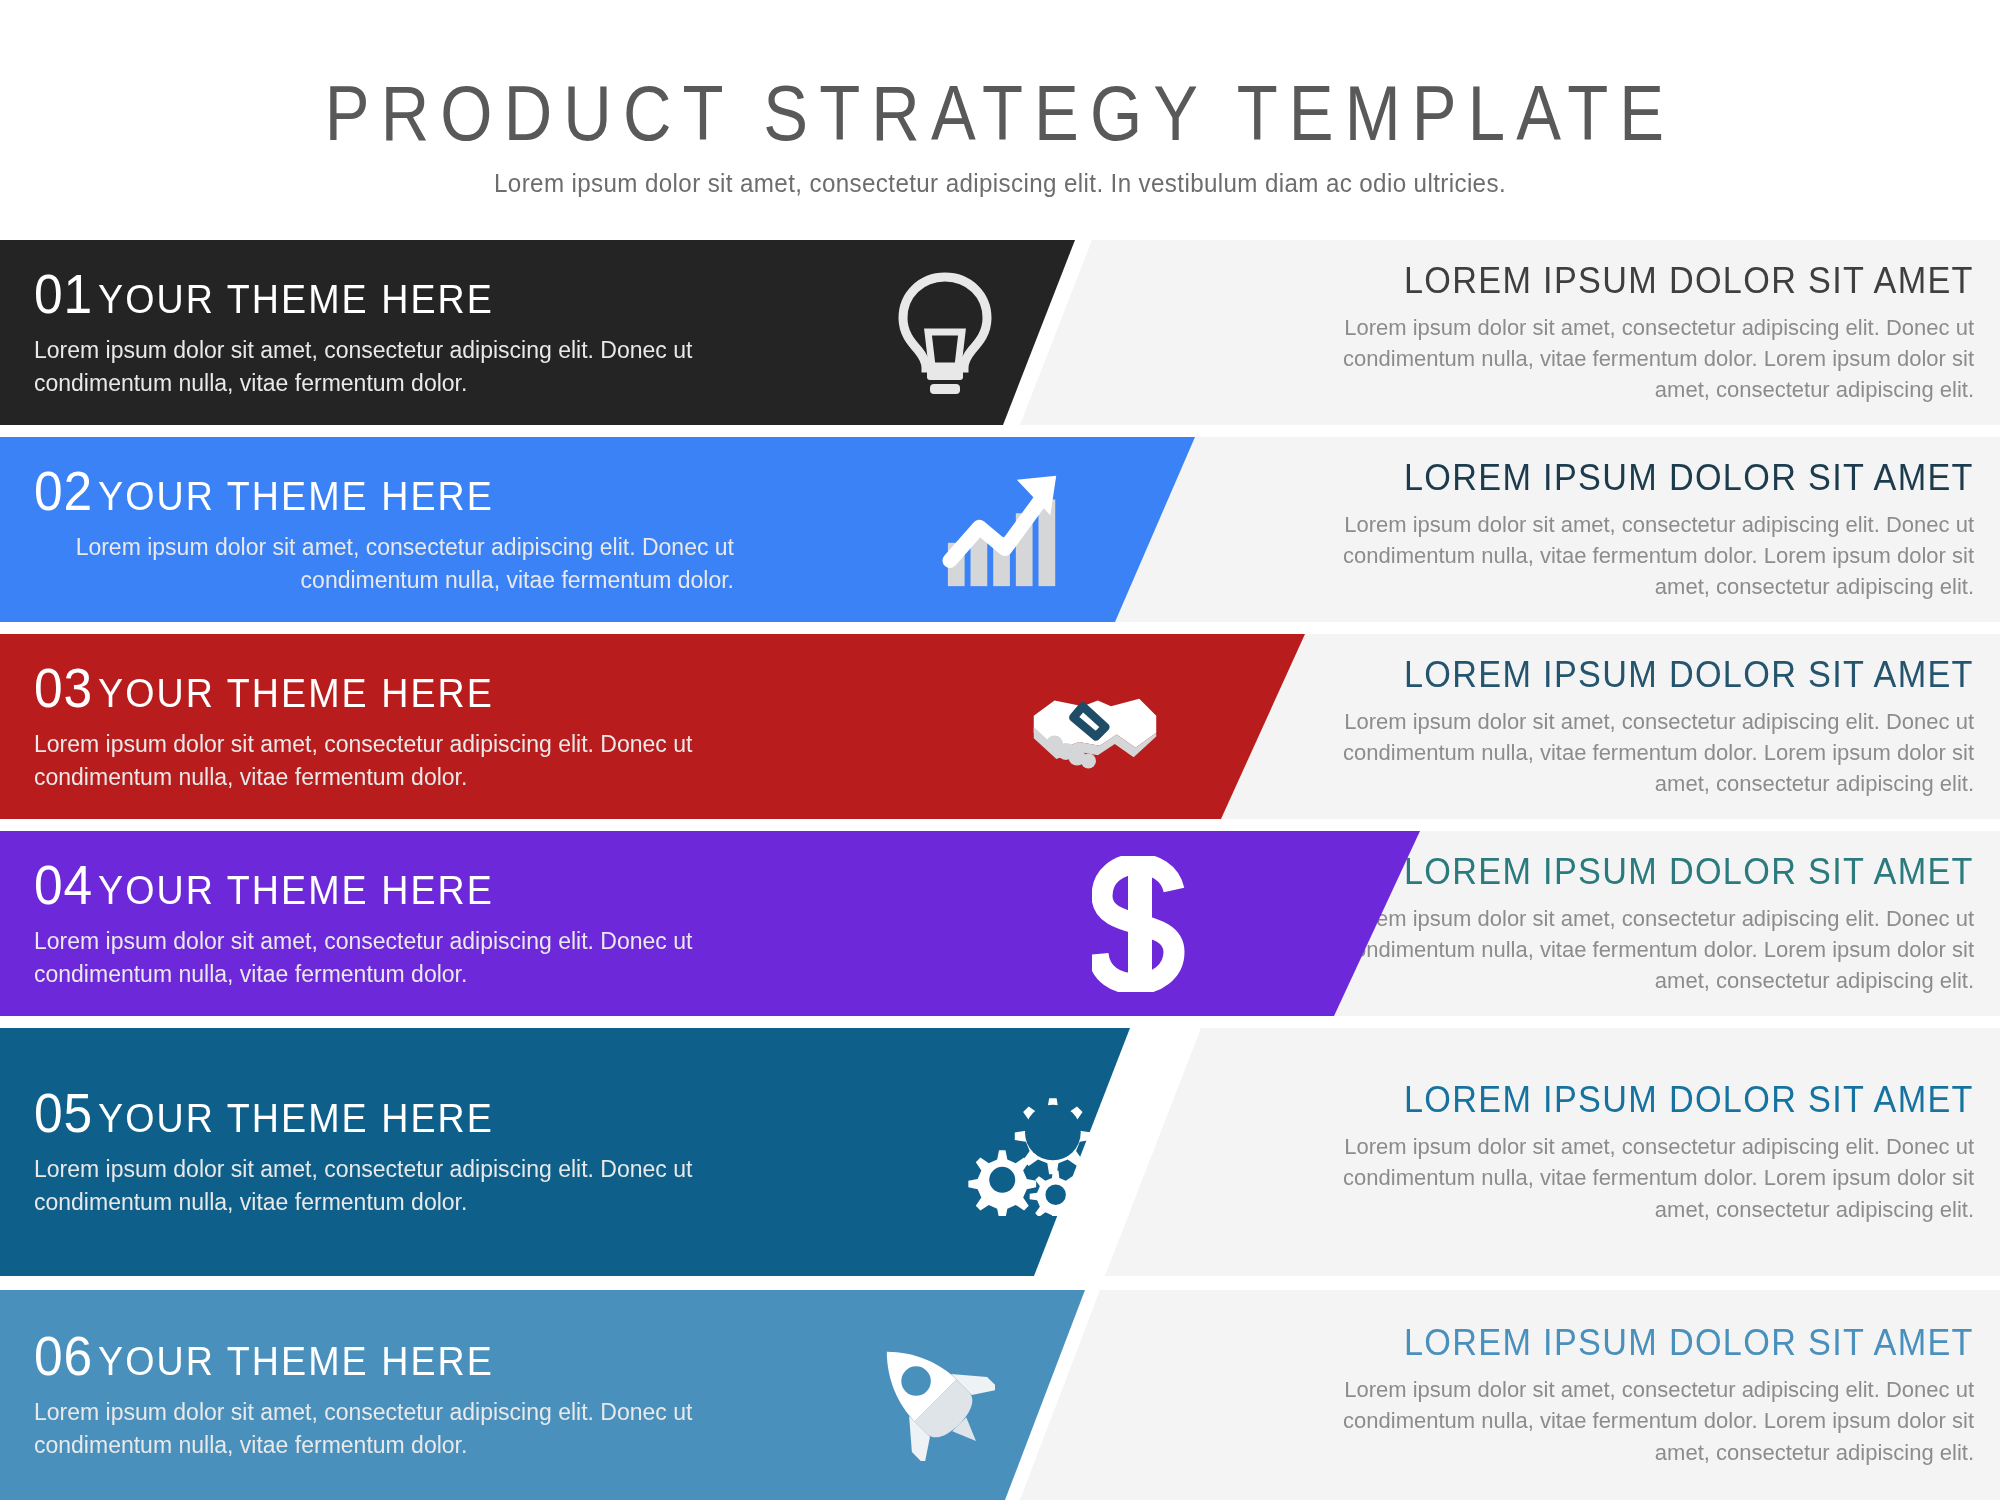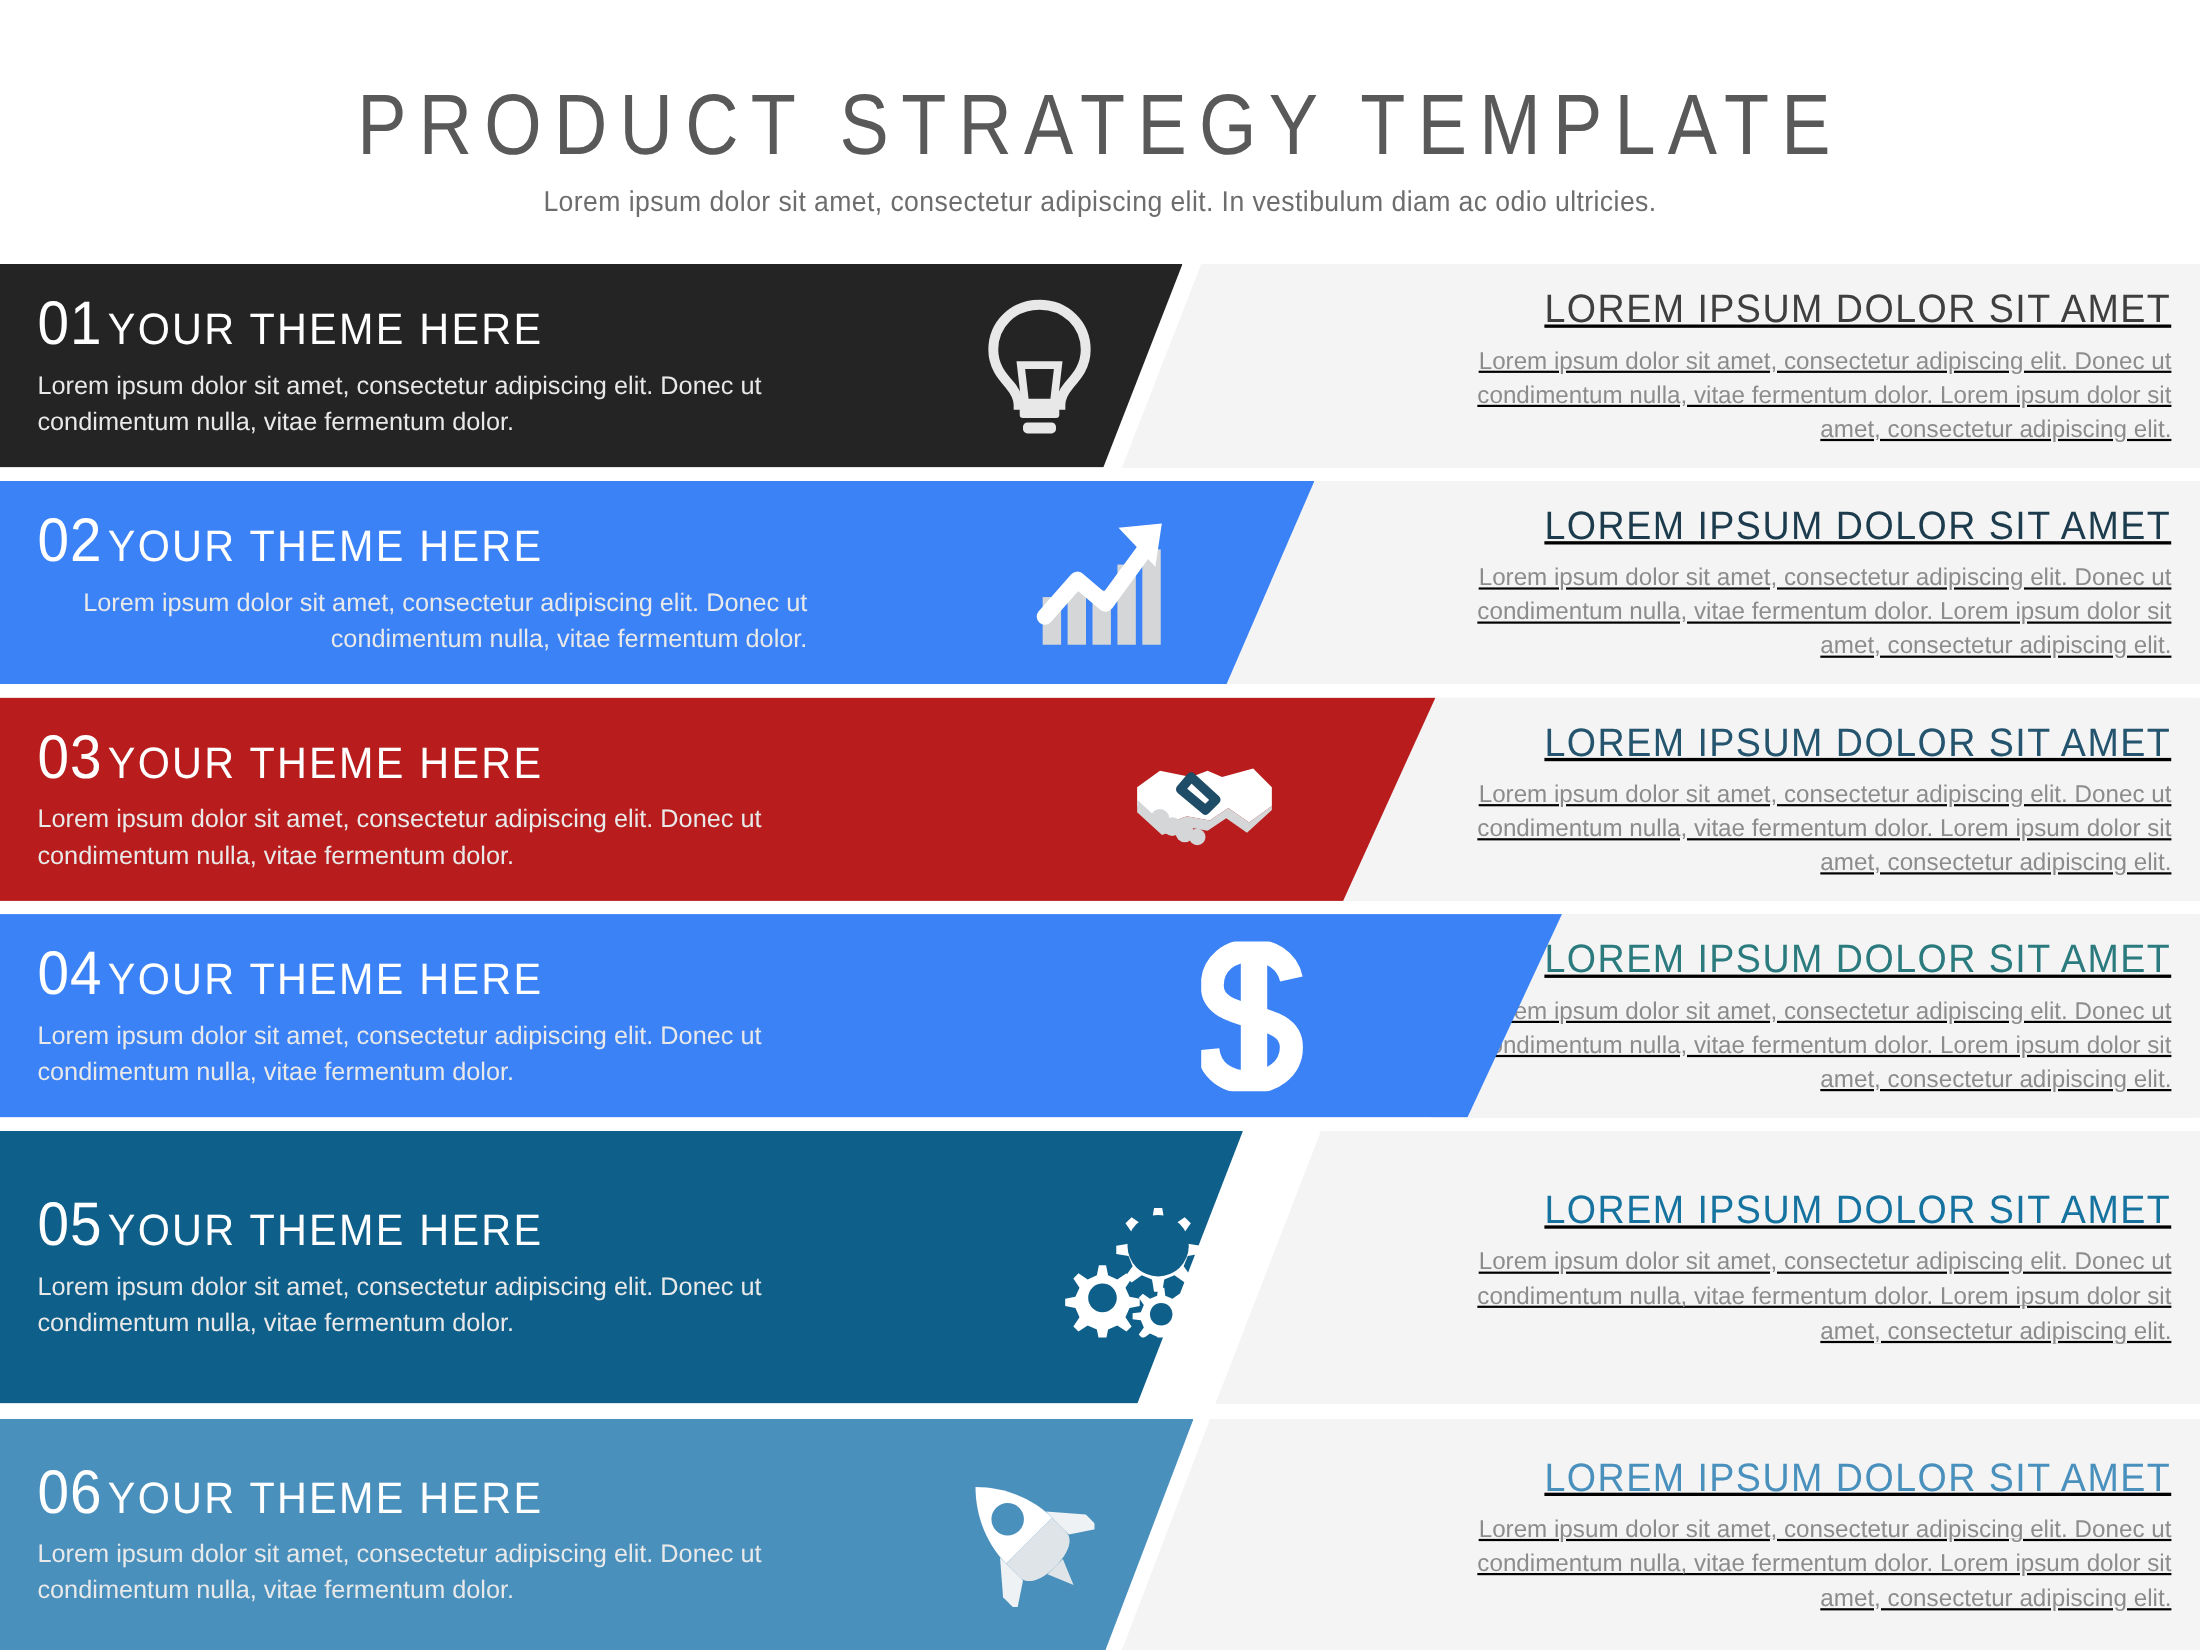--- a/index.html
+++ b/index.html
@@ -50,21 +50,20 @@
     position:absolute;top:0;right:0;
     background:#f4f4f4;
     height:100%;
     box-sizing:border-box;
     padding:0 26px 0 0;
     display:flex;
     flex-direction:column;
     justify-content:center;
     align-items:flex-end;
     box-shadow:0 1px 3px rgba(0,0,0,0.22);
-    text-decoration:underline;
   }
   .right-title{
     font-family:"Liberation Sans Narrow","Liberation Sans",sans-serif;
     font-size:36px;
     letter-spacing:1.4px;
     font-weight:400;
     margin:0 0 10px 0;
     text-align:right;
     white-space:nowrap;
     transform:scaleX(0.95);
@@ -221,21 +220,21 @@
             <circle cx="62" cy="88" r="8"></circle>
         </g>
       </svg>
       </div>
     </div>
     <div class="row" style="top: 831px; height: 185px;">
       <div class="right-panel" style="width: 700px; clip-path: polygon(86px 0px, 100% 0px, 100% 100%, 0px 100%);">
         <div class="right-title" style="color: rgb(42, 122, 126);">LOREM IPSUM DOLOR SIT AMET</div>
         <div class="right-body">Lorem ipsum dolor sit amet, consectetur adipiscing elit. Donec ut condimentum nulla, vitae fermentum dolor. Lorem ipsum dolor sit amet, consectetur adipiscing elit.</div>
       </div>
-      <div class="left-panel" style="width: 1420px; background: #3b82f6; clip-path: polygon(0px 0px, 100% 0px, 1334px 100%, 0px 100%); padding-left: 24px;">
+      <div class="left-panel" style="width: 1420px; background: #6d28d9; clip-path: polygon(0px 0px, 100% 0px, 1334px 100%, 0px 100%); padding-left: 24px;">
         <div class="left-inner">
           <div class="theme-line">
             <span class="num">04</span>
             <span class="theme">YOUR THEME HERE</span>
           </div>
           <div class="left-body">Lorem ipsum dolor sit amet, consectetur adipiscing elit. Donec ut condimentum nulla, vitae fermentum dolor.</div>
         </div>
       </div>
       <div class="icon-wrap" style="left: 1075px;">
         <svg width="96" height="136" viewBox="0 0 96 136">

